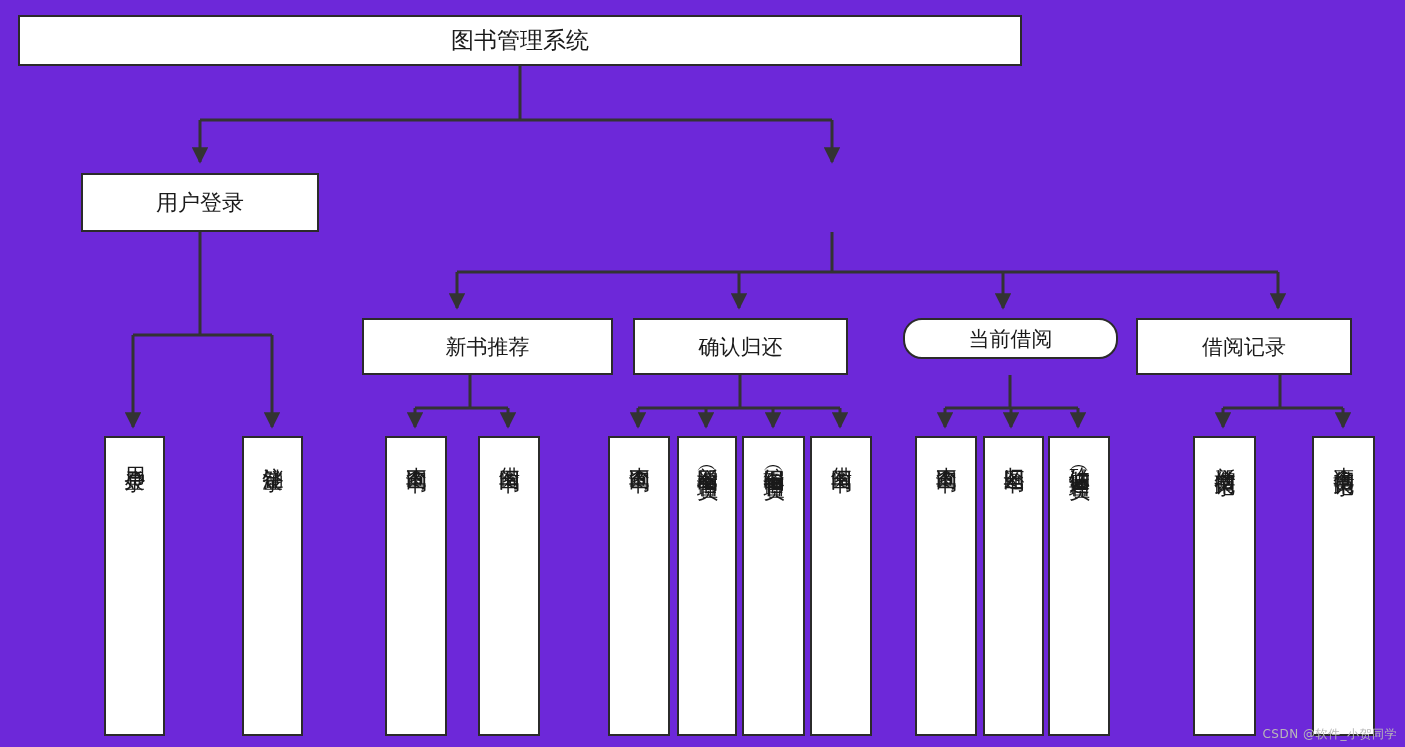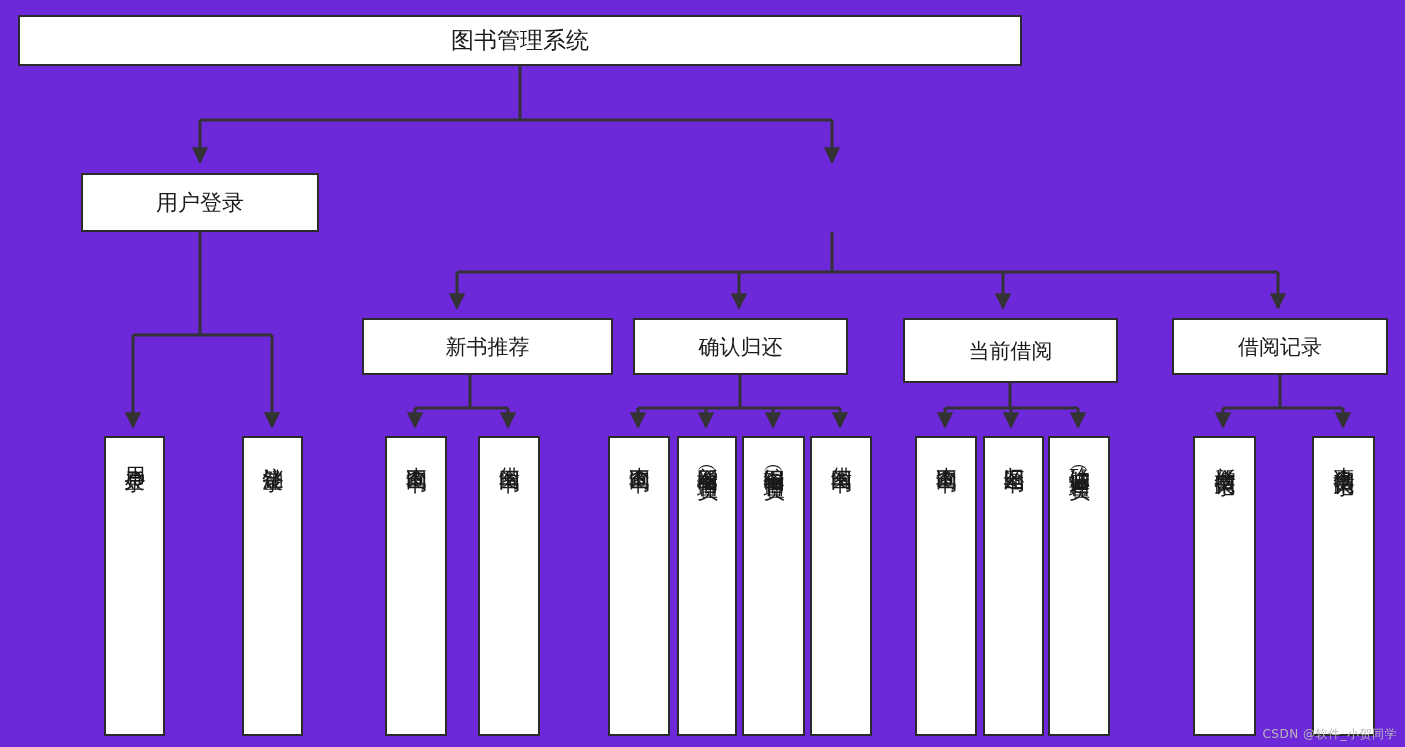--- a/index.html
+++ b/index.html
@@ -136,25 +136,25 @@
 
 
   <div class="node l3" style="left:362px;top:318px;width:251px;height:57px;">
     <span>新书推荐</span>
   </div>
 
   <div class="node l3" style="left:633px;top:318px;width:215px;height:57px;">
     <span>确认归还</span>
   </div>
 
-  <div class="node l3" style="left:903px;top:318px;width:215px;height:65px;">
+  <div class="node l3" style="left:903px;top:318px;width:215px;height:41px;border-radius:19px;">
     <span>当前借阅</span>
   </div>
 
-  <div class="node l3" style="left:1172px;top:318px;width:216px;height:57px;">
+  <div class="node l3" style="left:1136px;top:318px;width:216px;height:57px;">
     <span>借阅记录</span>
   </div>
 
   <div id="leaf-layer">
       <div class="node leaf leaf-mid" style="left: 104px; top: 436px; width: 61px; height: 300px;">
         <span class="vtext">用户登录</span>
       </div>
       <div class="node leaf leaf-mid" style="left: 242px; top: 436px; width: 61px; height: 300px;">
         <span class="vtext">注销登录</span>
       </div>

